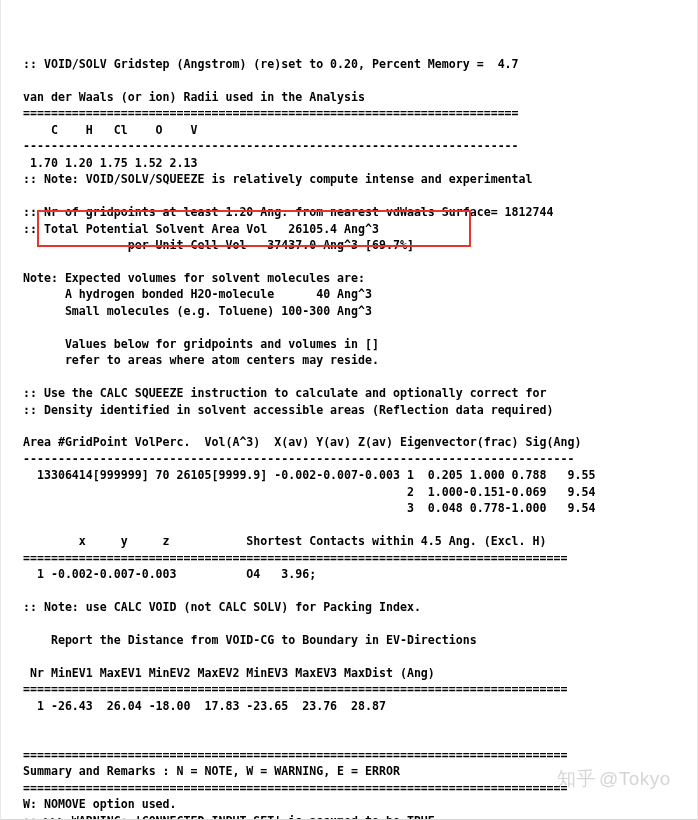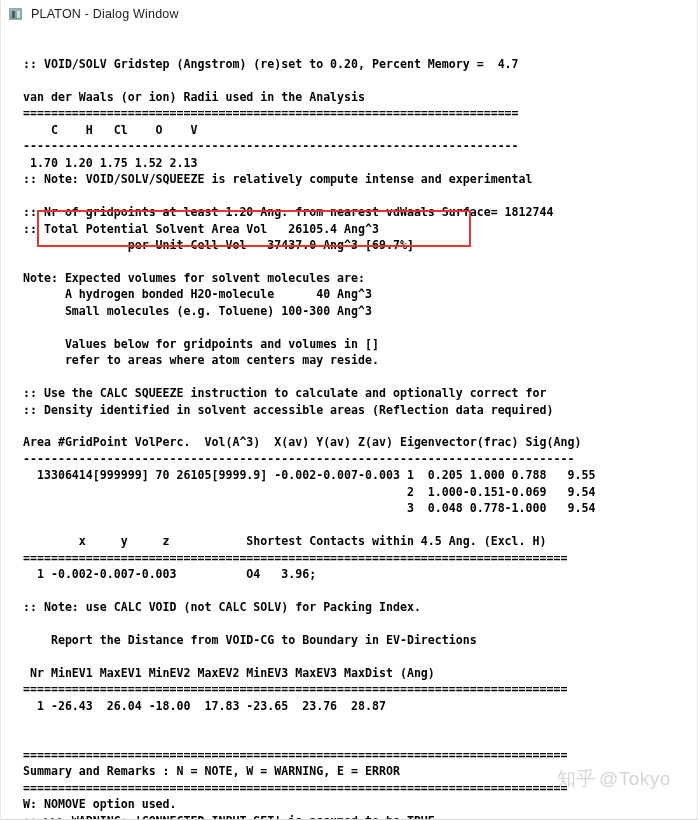--- a/index.html
+++ b/index.html
@@ -114,24 +114,20 @@
   .watermark .wm-cn {
     font-family: "DejaVu Sans", sans-serif;
     margin-right: 3px;
   }
 </style>
 </head>
 <body>
 
 <div class="window">
 
-  <div class="titlebar">
-    <span class="title-icon"></span>
-    <span class="title-text">PLATON - Dialog Window</span>
-  </div>
 
   <div class="console">
     <pre class="term" id="console-text">:: VOID/SOLV Gridstep (Angstrom) (re)set to 0.20, Percent Memory =  4.7
 
 van der Waals (or ion) Radii used in the Analysis
 =======================================================================
     C    H   Cl    O    V
 -----------------------------------------------------------------------
  1.70 1.20 1.75 1.52 2.13
 :: Note: VOID/SOLV/SQUEEZE is relatively compute intense and experimental

